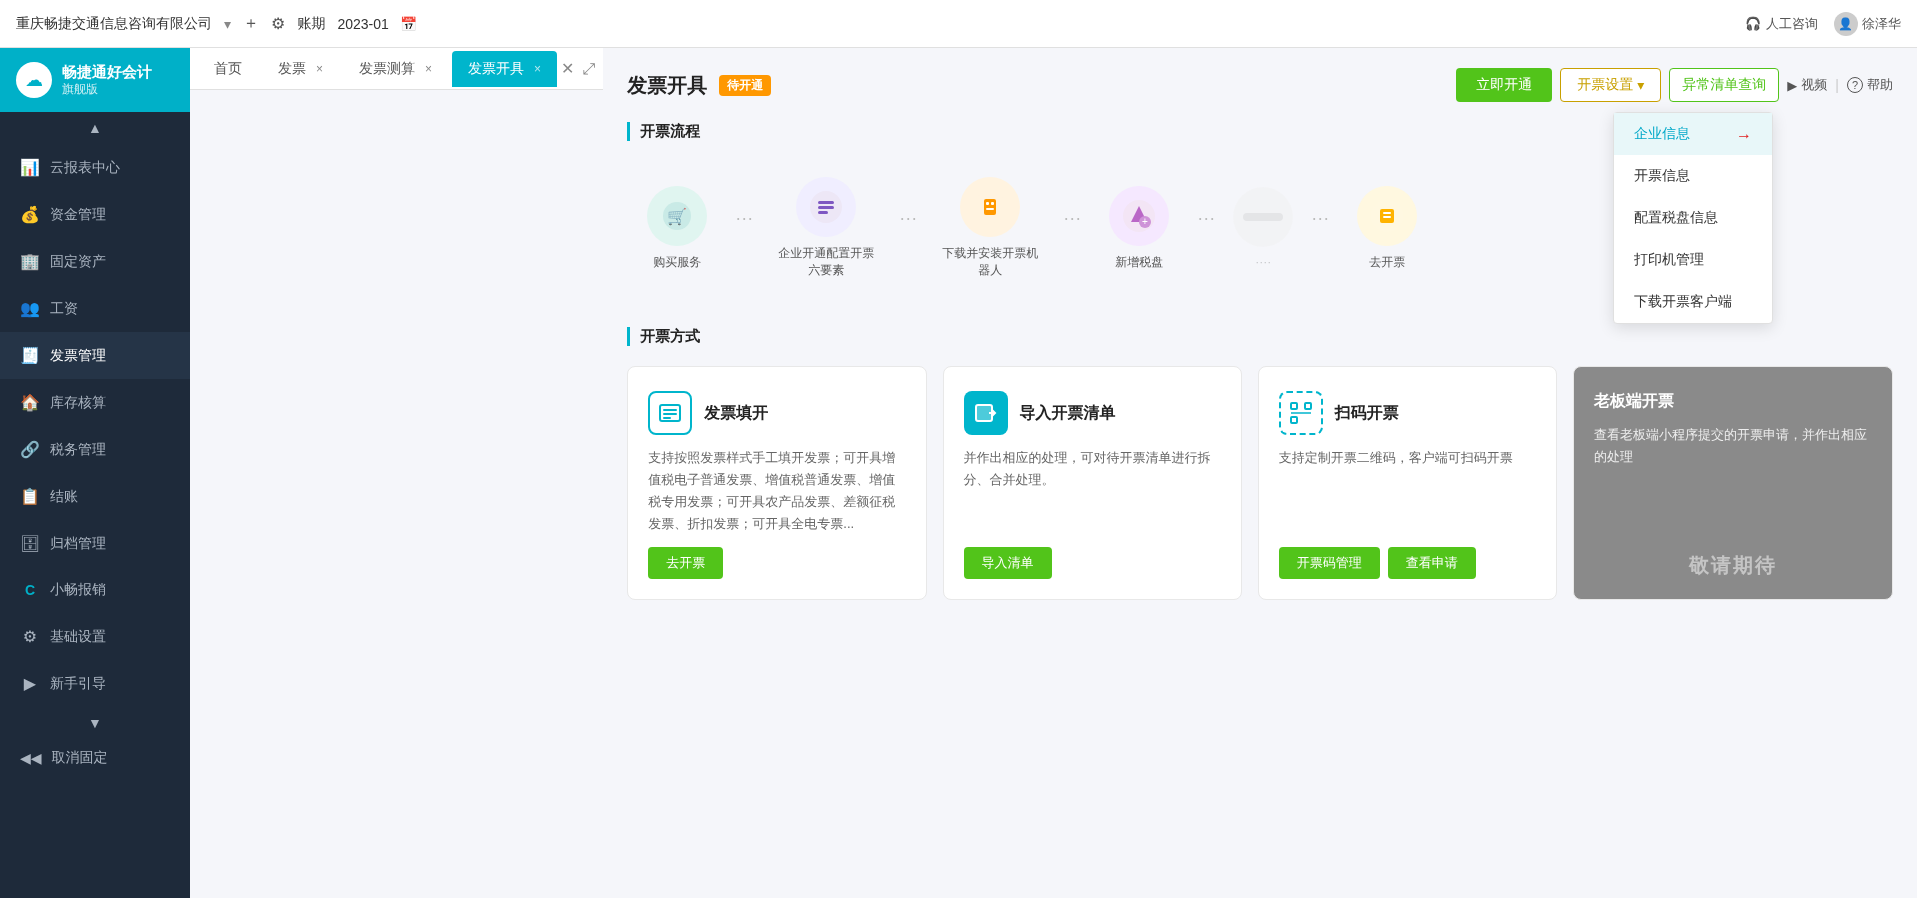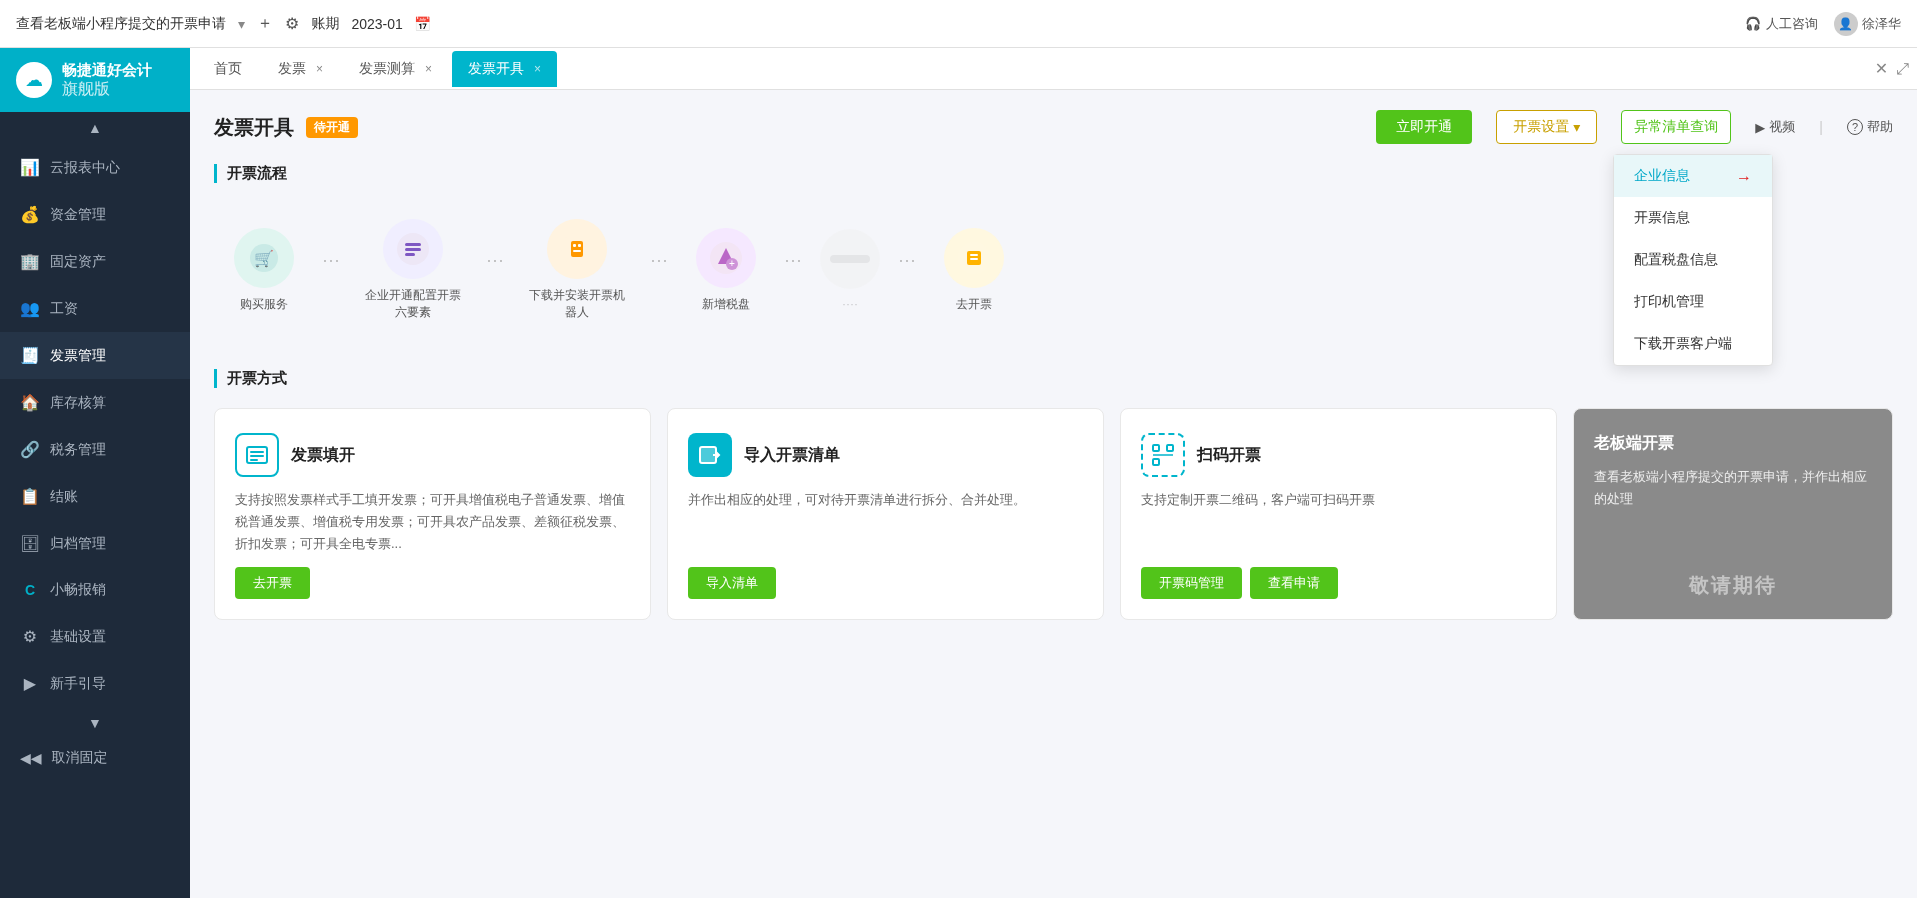--- a/index.html
+++ b/index.html
@@ -66,21 +66,21 @@
       height: 36px;
       background: #fff;
       border-radius: 50%;
       display: flex;
       align-items: center;
       justify-content: center;
       font-size: 18px;
       color: #00b0c8;
     }
     .logo-text { color: #fff; font-size: 15px; font-weight: bold; line-height: 1.2; }
-    .logo-sub { color: rgba(255,255,255,0.8); font-size: 16px; }
+    .logo-sub { color: rgba(255,255,255,0.8); font-size: 12px; }
     .sidebar-item {
       display: flex;
       align-items: center;
       gap: 10px;
       padding: 14px 20px;
       color: #aab4c0;
       cursor: pointer;
       transition: background 0.2s;
     }
     .sidebar-item.active { background: #253447; color: #fff; }
@@ -92,21 +92,21 @@
       justify-content: center;
       padding: 8px;
       color: #aab4c0;
       cursor: pointer;
     }
 
     
     .content-area {
       flex: 1;
       display: flex;
-      flex-direction: column;
+      flex-direction: row;
       overflow: hidden;
       background: #f5f6fa;
     }
 
     
     .tab-bar {
       background: #fff;
       display: flex;
       align-items: center;
       border-bottom: 1px solid #e0e0e0;
@@ -162,21 +162,21 @@
       color: #fff;
       border-radius: 4px;
       padding: 2px 8px;
       font-size: 12px;
       font-weight: bold;
     }
     .page-actions {
       margin-left: auto;
       display: flex;
       align-items: center;
-      gap: 24px;
+      gap: 8px;
       position: relative;
     }
     .btn-primary {
       background: #52c41a;
       color: #fff;
       border: none;
       border-radius: 4px;
       padding: 8px 20px;
       font-size: 14px;
       cursor: pointer;
@@ -353,21 +353,21 @@
       padding: 7px 18px;
       font-size: 13px;
       cursor: pointer;
       font-family: inherit;
     }
   </style>
 </head>
 <body>
 
 <div class="top-bar">
-  <span class="company-name">查看老板端小程序提交的开票申请</span>
+  <span class="company-name">重庆畅捷交通信息咨询有限公司</span>
   <span style="color:#888; cursor:pointer;">▾</span>
   <span style="color:#555; cursor:pointer; font-size:16px;">＋</span>
   <span style="color:#555; cursor:pointer; font-size:16px;">⚙</span>
   <span style="color:#333;">账期</span>
   <span style="color:#333; font-weight:500;">2023-01</span>
   <span style="cursor:pointer;">📅</span>
   <div class="top-bar-actions">
     <div class="top-bar-icon-btn">
       <span>🎧</span>
       <span>人工咨询</span>

